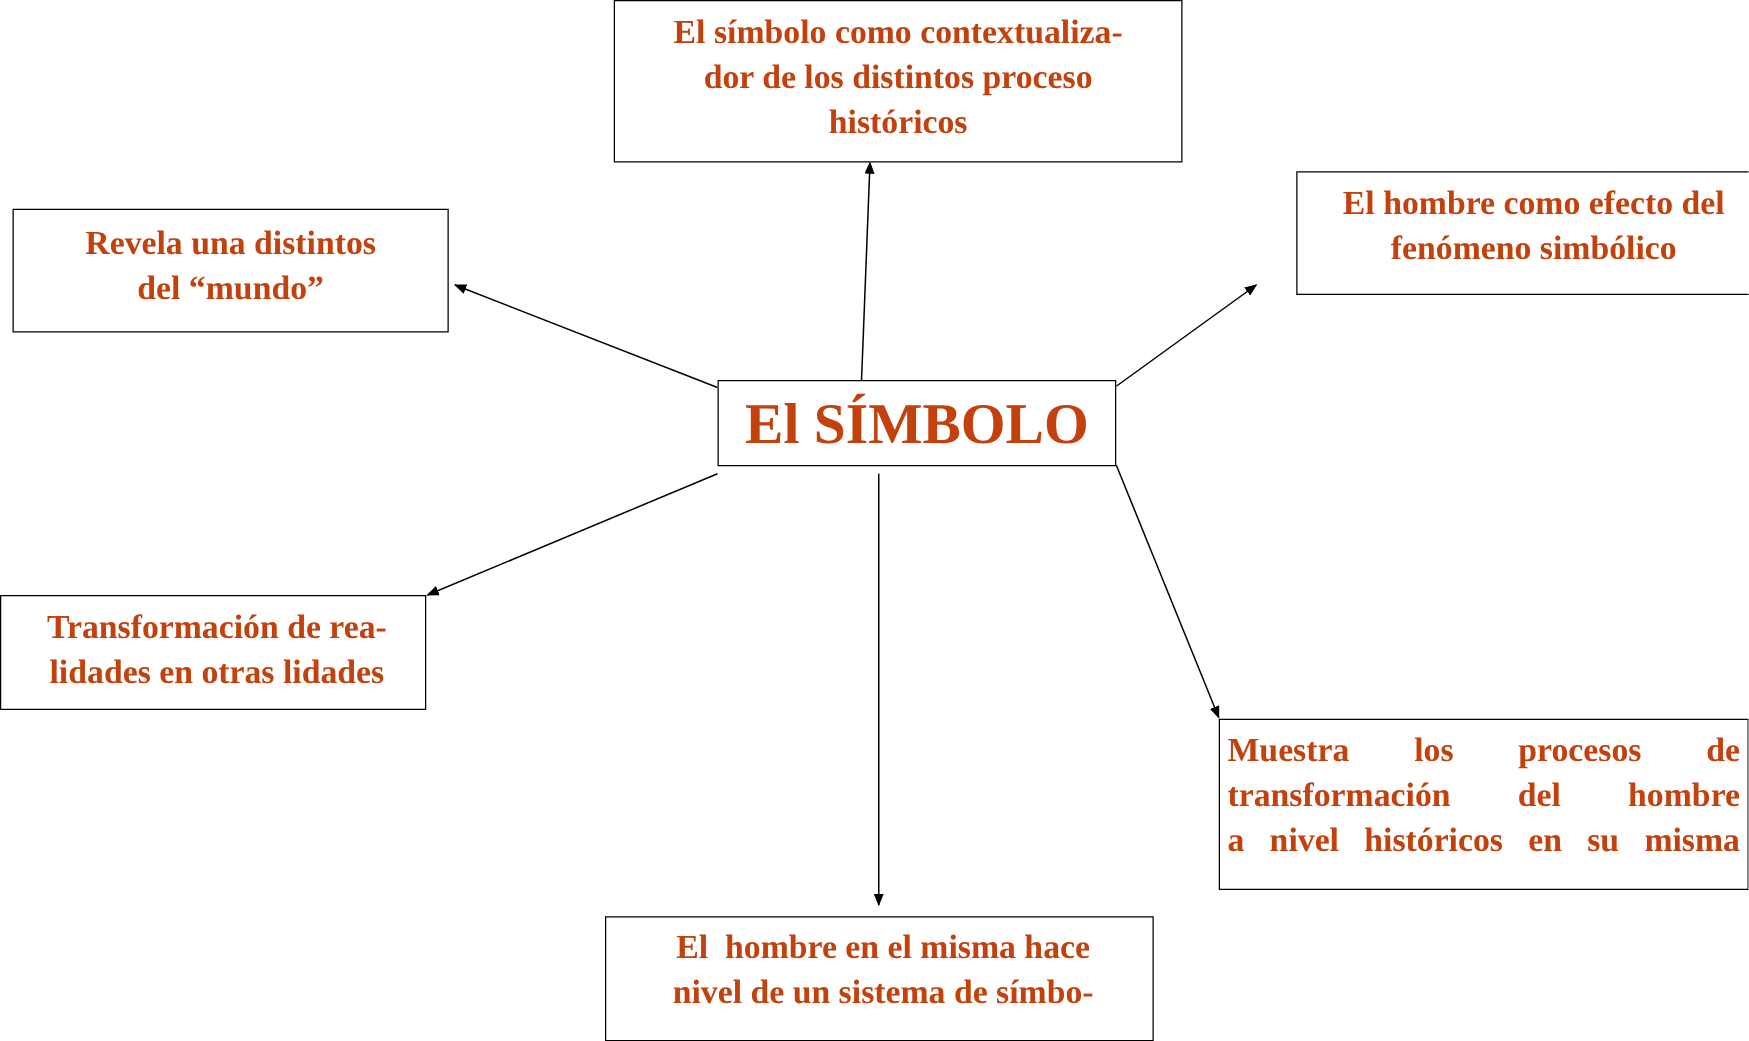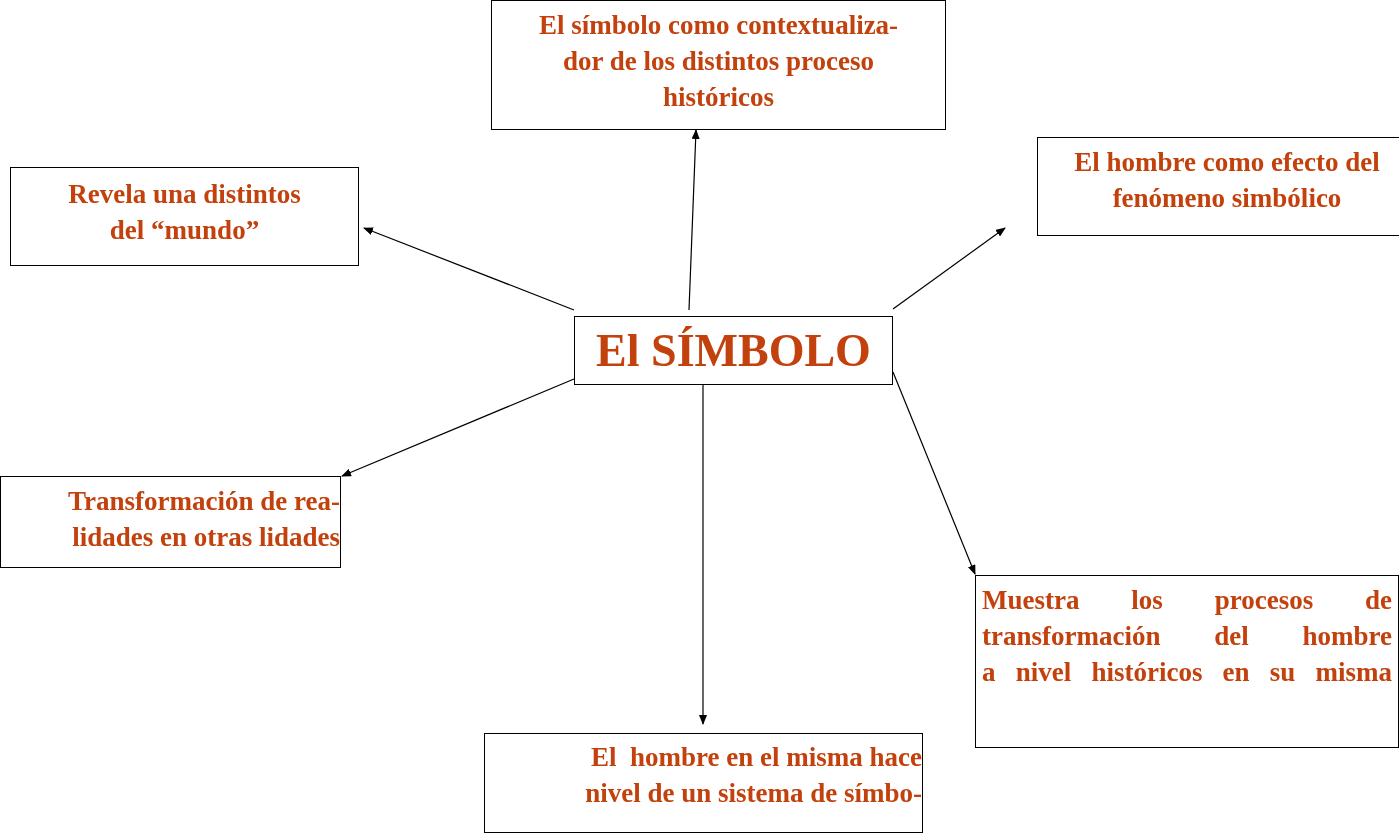--- a/index.html
+++ b/index.html
@@ -22,28 +22,28 @@
       box-sizing: border-box;
       border: 1px solid #000000;
       background: #ffffff;
       font-weight: bold;
       font-size: 27px;
       line-height: 36px;
     }
     .box .txt { display: block; }
     .center { text-align: center; }
     .justify { text-align: justify; text-align-last: justify; }
-    .left { text-align: right; }
+    .left { text-align: center; }
 
     #n-top { left: 491px; top: 0px; width: 455px; height: 130px; padding-top: 6px; }
     #n-topleft { left: 10px; top: 167px; width: 349px; height: 99px; padding-top: 8px; }
     #n-topright { left: 1037px; top: 137px; width: 380px; height: 99px; padding-top: 6px; }
-    #n-center { left: 574px; top: 316px; width: 319px; height: 69px; font-size: 46px; line-height: 66px; padding-top: 1px; }
+    #n-center { left: 574px; top: 304px; width: 319px; height: 69px; font-size: 46px; line-height: 66px; padding-top: 1px; }
     #n-left { left: 0px; top: 476px; width: 341px; height: 92px; padding: 6px 0 0 6px; }
-    #n-right { left: 975px; top: 575px; width: 424px; height: 173px; padding: 6px 6px 0 6px; }
+    #n-right { left: 975px; top: 575px; width: 424px; height: 137px; padding: 6px 6px 0 6px; }
     #n-right .txt { line-height: 36px; }
     #n-bottom { left: 484px; top: 733px; width: 439px; height: 100px; padding: 5px 0 0 6px; }
   </style>
 </head>
 <body>
 
 <div id="canvas">
 
   <svg class="connectors" viewBox="0 0 1399 833">
     <defs>

